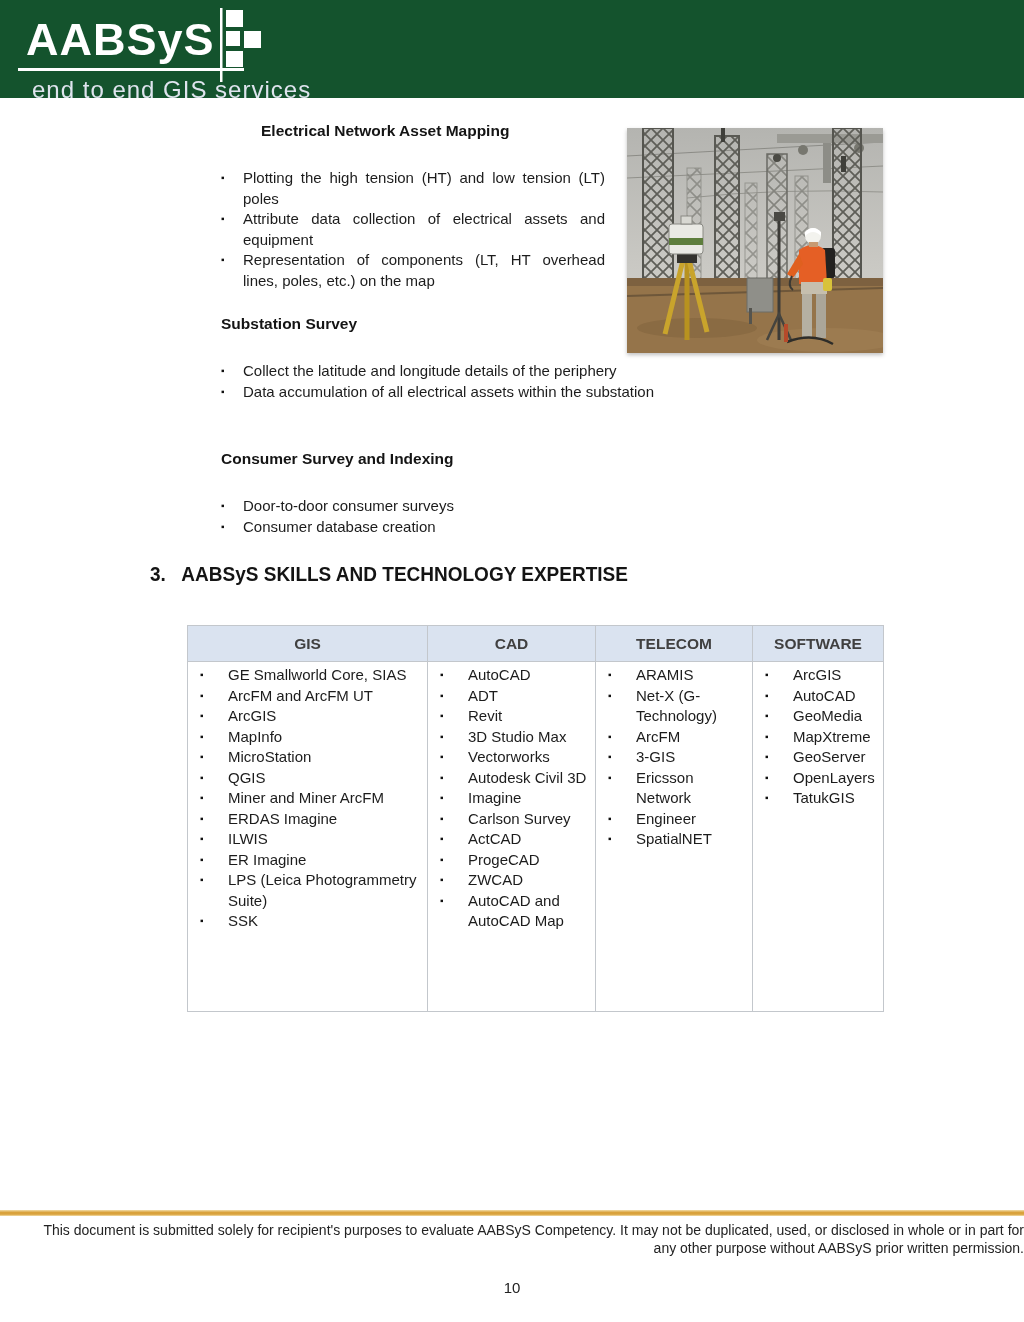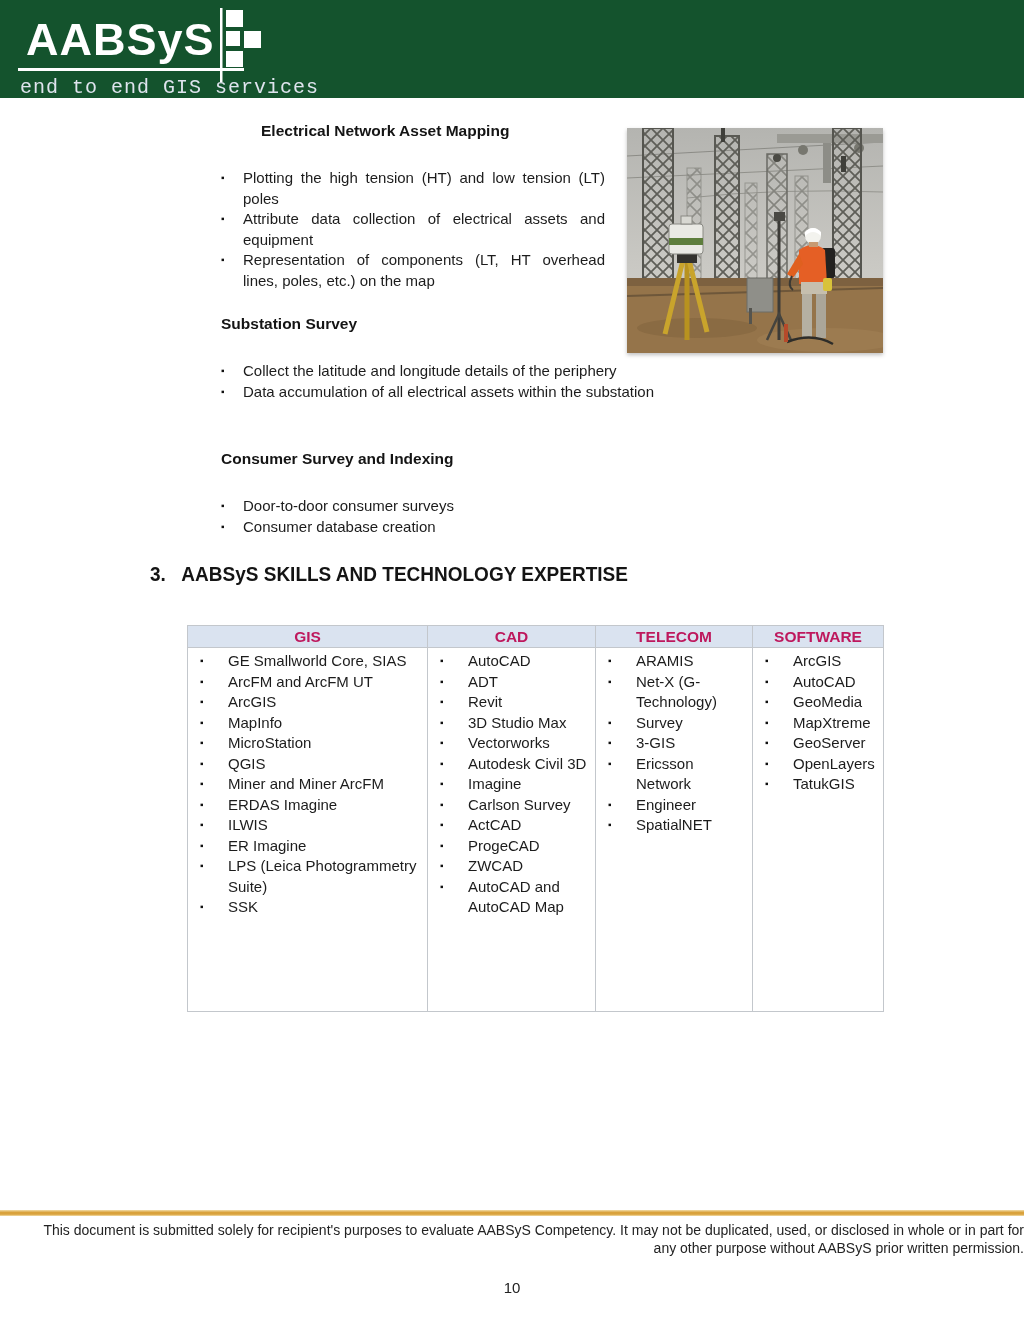--- a/index.html
+++ b/index.html
@@ -28,24 +28,23 @@
     font-size: 45px; font-weight: bold; color: #ffffff;
     letter-spacing: 1px; line-height: 52px;
     font-family: "Liberation Sans", sans-serif;
   }
   .logo-plus { position: absolute; left: 184px; top: 0px; }
   .logo-rule {
     position: absolute; left: 0px; top: 62px;
     width: 226px; height: 3px; background: #ffffff;
   }
   .logo-tagline {
-    position: absolute; left: 2px; top: 70px;
-    font-size: 20px; color: #dfe4ee; letter-spacing: 1px;
+    position: absolute; left: 14px; top: 70px;
+    font-size: 24px; color: #dfe4ee; letter-spacing: 1px;
     white-space: nowrap;
-    font-family: Liberation Mono, monospace;
   }
 
   
   .doc-heading {
     position: absolute;
     font-size: 15.5px; font-weight: bold; line-height: 18px;
     color: #141414; white-space: nowrap;
   }
   .bullet-list { position: absolute; }
   .b-item { display: flex; font-size: 15px; line-height: 20.5px; color: #1c1c1c; }
@@ -68,23 +67,23 @@
   .skills-table {
     position: absolute; left: 187px; top: 625px;
     width: 696px; height: 387px;
     border-collapse: collapse; table-layout: fixed;
   }
   .skills-table th, .skills-table td {
     border: 1px solid #c3c7cc;
     vertical-align: top;
   }
   .skills-table th {
-    height: 22px;
+    height: 36px;
     background: #dae3f0;
-    font-size: 15.5px; font-weight: bold; color: #be185d;
+    font-size: 15.5px; font-weight: bold; color: #404040;
     text-align: center; vertical-align: middle;
   }
   .skills-table td { padding: 3px 6px 0 12px; }
   .cell-list .b-glyph { flex: 0 0 28px; }
   .col-gis { width: 240px; }
   .col-cad { width: 168px; }
   .col-telecom { width: 157px; }
   .col-software { width: 131px; }
 
   
@@ -419,21 +418,21 @@
                 <span class="b-text">ARAMIS</span>
               </div>
 
               <div class="b-item">
                 <span class="b-glyph">▪</span>
                 <span class="b-text">Net-X (G-Technology)</span>
               </div>
 
               <div class="b-item">
                 <span class="b-glyph">▪</span>
-                <span class="b-text">Survey</span>
+                <span class="b-text">ArcFM</span>
               </div>
 
               <div class="b-item">
                 <span class="b-glyph">▪</span>
                 <span class="b-text">3-GIS</span>
               </div>
 
               <div class="b-item">
                 <span class="b-glyph">▪</span>
                 <span class="b-text">Ericsson Network</span>

